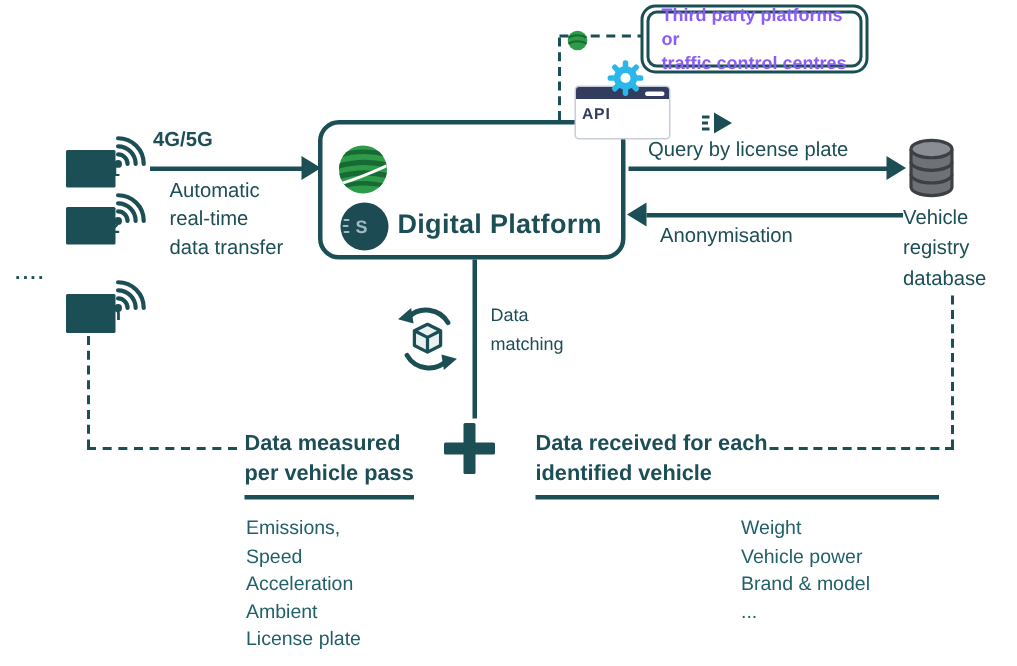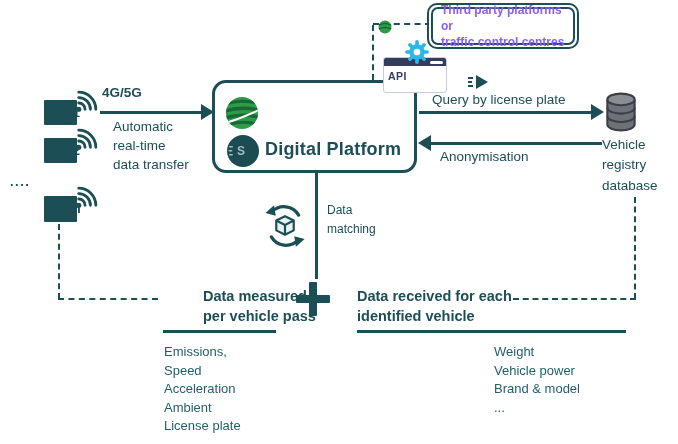--- a/index.html
+++ b/index.html
@@ -80,21 +80,21 @@
   .match-icon{left:261px;top:202px;width:48px;height:48px;}
   .platform-down-line{left:315px;top:173px;width:3px;height:106px;}
   .match-label{left:327px;top:201px;font-size:12px;font-weight:500;line-height:1.6;}
 
   
   .plus-h{left:296px;top:295px;width:34px;height:8px;background:#1C4E56;border-radius:1px;}
   .plus-v{left:309px;top:282px;width:8px;height:34px;background:#1C4E56;border-radius:1px;}
 
   
   .section-title{font-size:14.5px;font-weight:700;line-height:1.38;color:#1C4E56;}
-  .measured-title{left:163px;top:286px;margin-left:40px;}
+  .measured-title{left:163px;top:286px;}
   .received-title{left:357px;top:286px;}
   .rule{height:3px;background:#1C4E56;}
   .measured-rule{left:163px;top:330px;width:113px;}
   .received-rule{left:357px;top:330px;width:269px;}
   .datalist{font-size:13px;font-weight:400;color:#226069;}
   .datalist div{height:18.6px;line-height:18.6px;}
   .measured-list{left:164px;top:343px;}
   .received-col1{left:358px;top:343px;}
   .received-col2{left:494px;top:343px;}
 </style>

